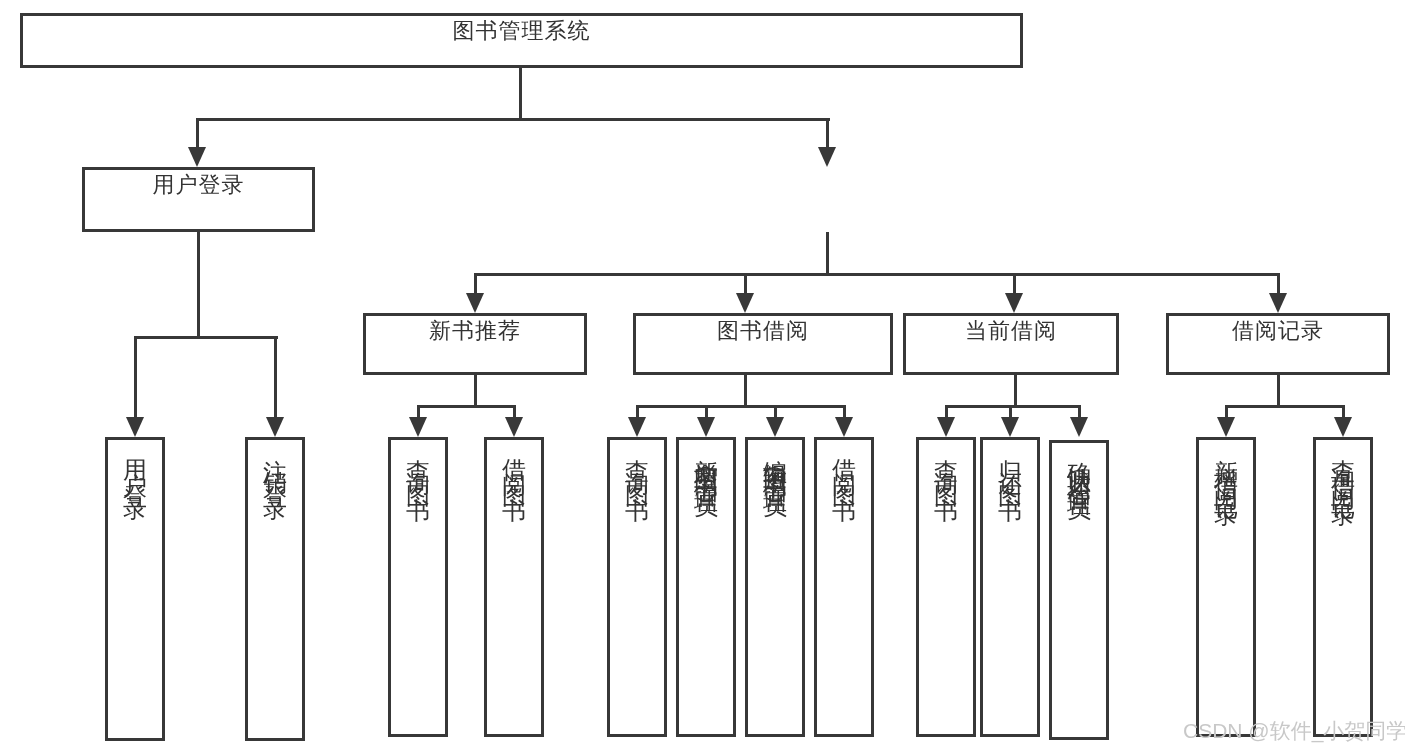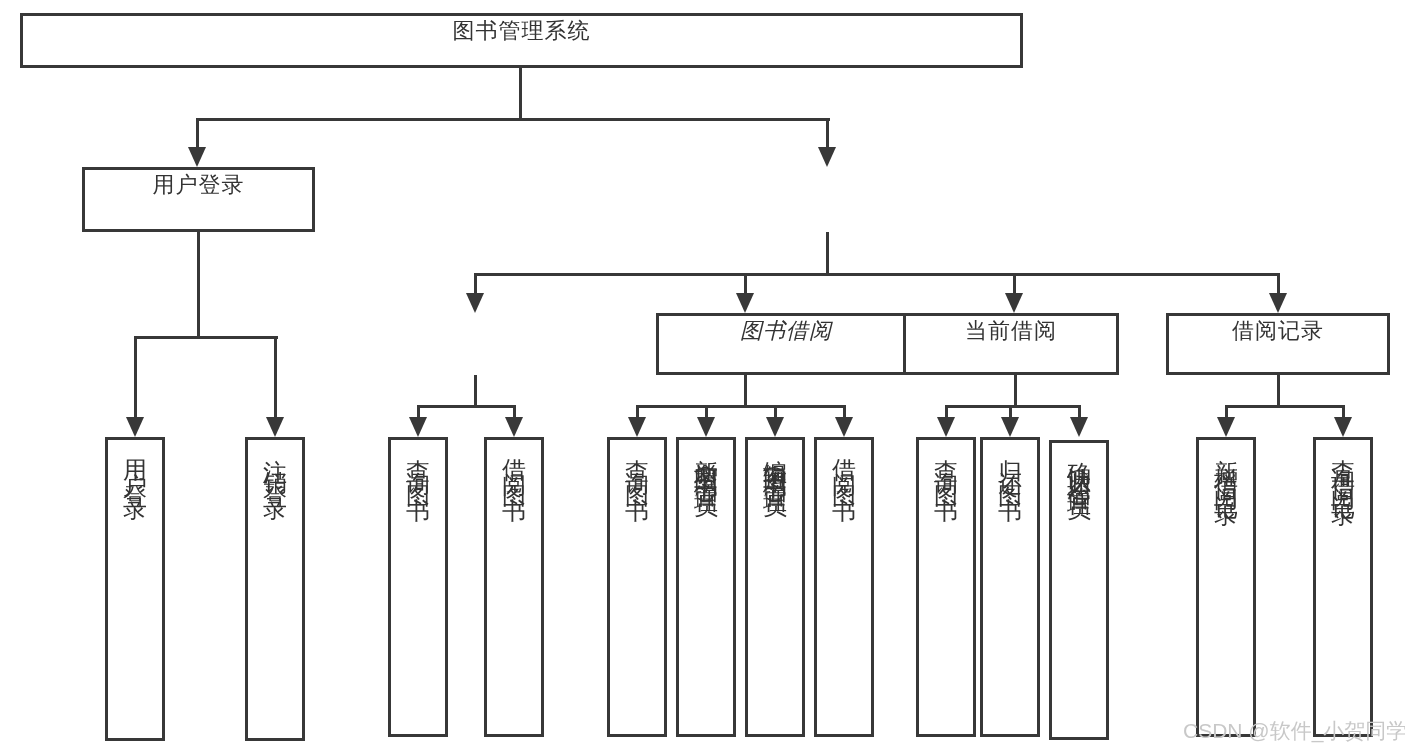--- a/index.html
+++ b/index.html
@@ -70,21 +70,24 @@
   <div class="vline" style="left:1277px;top:273px;height:22px;"></div>
   <div class="arrowhead" style="left:1269px;top:293px;"></div>
 
   <div class="box vbox" style="left:105px;top:437px;width:60px;height:304px;">
     <span class="vtext">用户登录</span>
   </div>
   <div class="box vbox" style="left:245px;top:437px;width:60px;height:304px;">
     <span class="vtext">注销登录</span>
   </div>
 
-  <div class="box hbox" style="left:656px;top:313px;width:260px;height:62px;font-style:italic;">
+  <div class="box hbox" style="left:363px;top:313px;width:224px;height:62px;">
+    <span>新书推荐</span>
+  </div>
+  <div class="box hbox" style="left:633px;top:313px;width:260px;height:62px;">
     <span>图书借阅</span>
   </div>
   <div class="box hbox" style="left:903px;top:313px;width:216px;height:62px;">
     <span>当前借阅</span>
   </div>
   <div class="box hbox" style="left:1166px;top:313px;width:224px;height:62px;">
     <span>借阅记录</span>
   </div>
 
   <div class="vline" style="left:474px;top:375px;height:30px;"></div>

